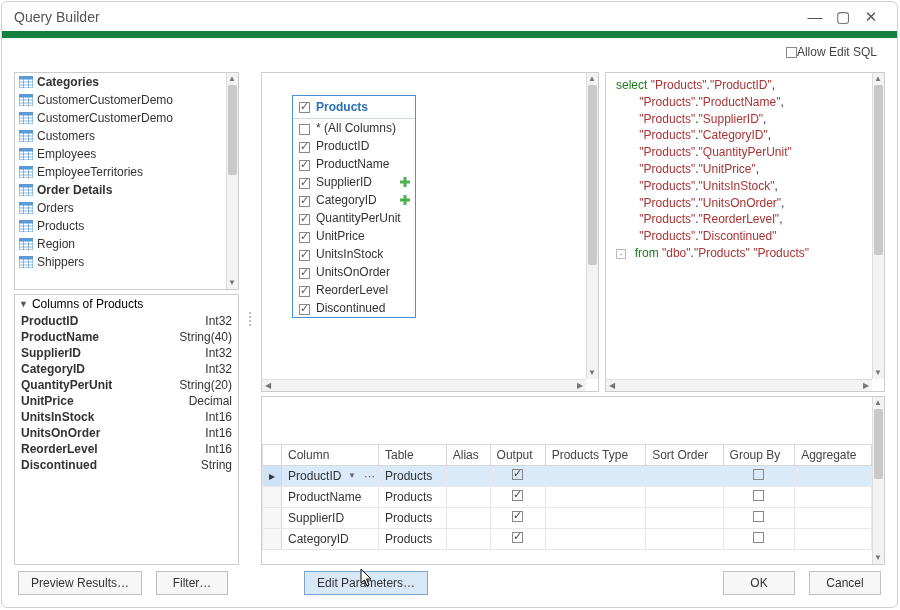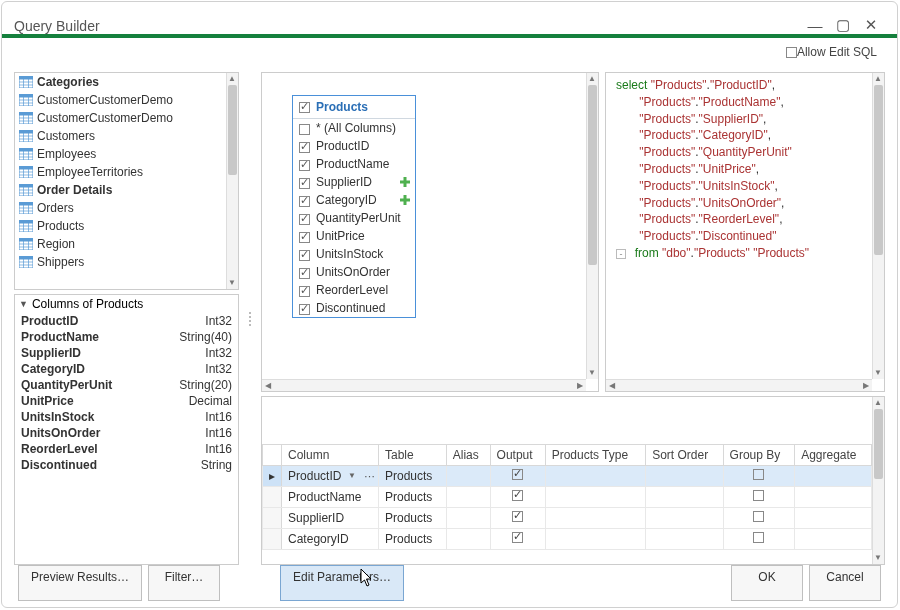--- a/index.html
+++ b/index.html
@@ -1,18 +1,18 @@
 <!DOCTYPE html>
 <html><head>
 <meta charset="utf-8">
 <style>
 * { box-sizing: border-box; margin: 0; padding: 0; font-family: "Segoe UI", Tahoma, sans-serif; font-size: 12px; }
 body { background: #fff; width: 900px; height: 610px; overflow: hidden; }
 .window { width: 897px; height: 607px; border: 1px solid #d0d0d0; border-radius: 6px; margin: 1px; background: #fff; display: flex; flex-direction: column; }
-.titlebar { height: 36px; display: flex; align-items: flex-end; padding: 0 12px; border-bottom: 4px solid #15803d; }
+.titlebar { height: 36px; display: flex; align-items: center; padding: 0 12px; border-bottom: 7px solid #15803d; }
 .titlebar .title { flex: 1; font-size: 14px; color: #555; }
 .titlebar .winbtn { width: 28px; text-align: center; font-size: 15px; color: #555; cursor: pointer; }
 .toprow { height: 28px; display: flex; justify-content: flex-end; align-items: center; padding-right: 20px; }
 .toprow label { color: #444; }
 .content { flex: 1; display: flex; padding: 6px 12px 0 12px; gap: 8px; }
 .leftcol { width: 225px; display: flex; flex-direction: column; gap: 4px; }
 .panel { border: 1px solid #ccc; background: #fff; }
 .tables-panel { height: 218px; overflow: hidden; position: relative; }
 .tables-list { overflow-y: auto; height: 100%; padding-right: 12px; }
 .scrollbar-fake { position: absolute; right: 0; top: 0; bottom: 0; width: 12px; background: #f3f3f3; border-left: 1px solid #ddd;}
@@ -55,21 +55,21 @@
 .grid-table td { border: 1px solid #e8e8e8; padding: 3px 6px; color: #333;}
 .grid-table tr.sel td { background: #dbeaf9; }
 .grid-table tr.sel td.first { background: #cde2f7; }
 .grid-table td.first { width: 14px; text-align: center; background: #f7f7f7; border-right: 1px solid #d8d8d8;}
 .grid-table td.colcell { position: relative; }
 .grid-table td .dd { position: absolute; right: 22px; top: 5px; font-size: 8px; color: #666;}
 .grid-table td .eb { position: absolute; right: 4px; top: 4px; font-size: 11px; color: #555; letter-spacing: -1px;}
 .chk-cell { text-align: center; }
 .chk-cell .cb { display: inline-block; width: 11px; height: 11px; border: 1px solid #888; position: relative;}
 .chk-cell .cb.checked::after { content: "✓"; position: absolute; left: 0; top: -3px; font-size: 11px; color: #444;}
-.footer { height: 42px; display: flex; padding: 0 16px 6px 16px; gap: 6px;}
+.footer { height: 42px; display: flex; align-items: center; padding: 0 16px 6px 16px; gap: 14px;}
 .btn { border: 1px solid #bfbfbf; background: #f7f7f7; padding: 4px 12px; color: #333; cursor: pointer; min-width: 72px; text-align: center;}
 .btn.hover { background: #d9e8f7; border-color: #7aa6d2; }
 .spacer { flex: 1; }
 .checkbox-sq { width: 11px; height: 11px; border: 1px solid #888; display: inline-block; background: #fff; position: relative;}
 .checkbox-sq.checked::after { content: "✓"; position: absolute; left: 0; top: -3px; font-size: 11px; color: #555;}
 .splitter-dots { width: 6px; display: flex; flex-direction: column; justify-content: center; align-items: center; gap: 2px;}
 .splitter-dots span { width: 2px; height: 2px; background: #bbb;}
 .cursor-arrow { position: absolute; width: 16px; height: 20px; pointer-events: none; left: 360px; top: 568px;}
 </style>
 </head>

